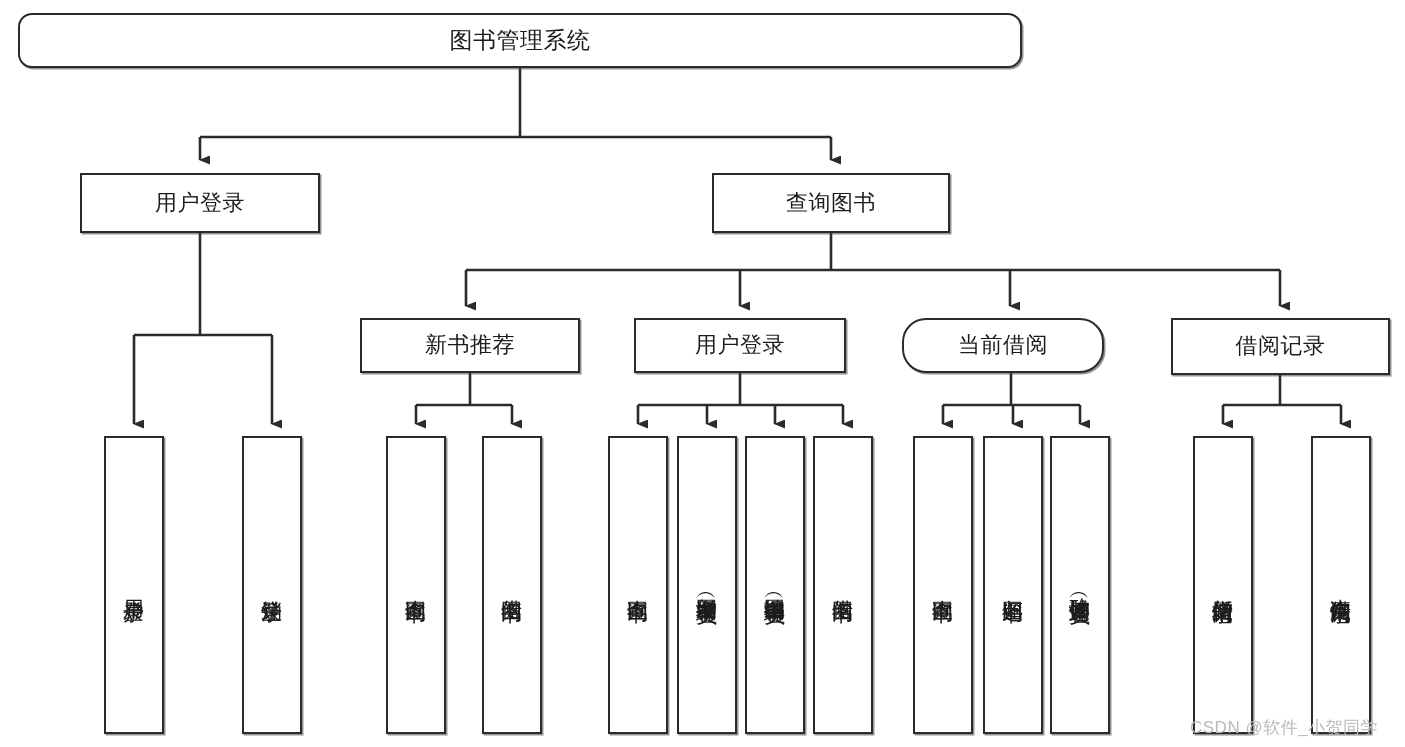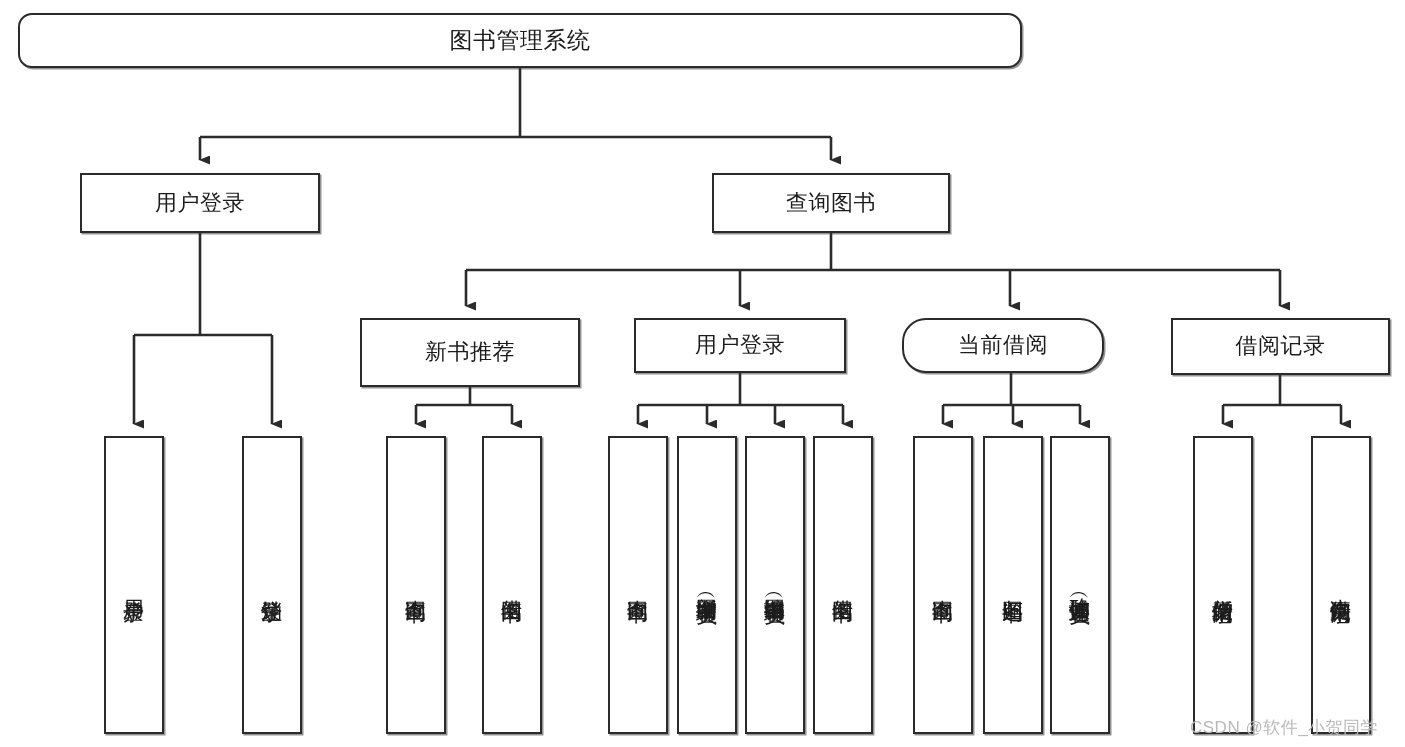--- a/index.html
+++ b/index.html
@@ -118,21 +118,21 @@
     <span class="node-label">图书管理系统</span>
   </div>
 
   <div class="node-box" style="left:80px; top:173px; width:240px; height:60px;">
     <span class="node-label">用户登录</span>
   </div>
   <div class="node-box" style="left:712px; top:173px; width:238px; height:60px;">
     <span class="node-label">查询图书</span>
   </div>
 
-  <div class="node-box" style="left:360px; top:318px; width:220px; height:69px;">
+  <div class="node-box" style="left:360px; top:318px; width:220px; height:55px;">
     <span class="node-label">新书推荐</span>
   </div>
   <div class="node-box" style="left:634px; top:318px; width:212px; height:55px;">
     <span class="node-label">用户登录</span>
   </div>
   <div class="node-box" style="left:902px; top:318px; width:202px; height:55px;border-radius:24px;">
     <span class="node-label">当前借阅</span>
   </div>
   <div class="node-box" style="left:1171px; top:318px; width:219px; height:57px;">
     <span class="node-label">借阅记录</span>

